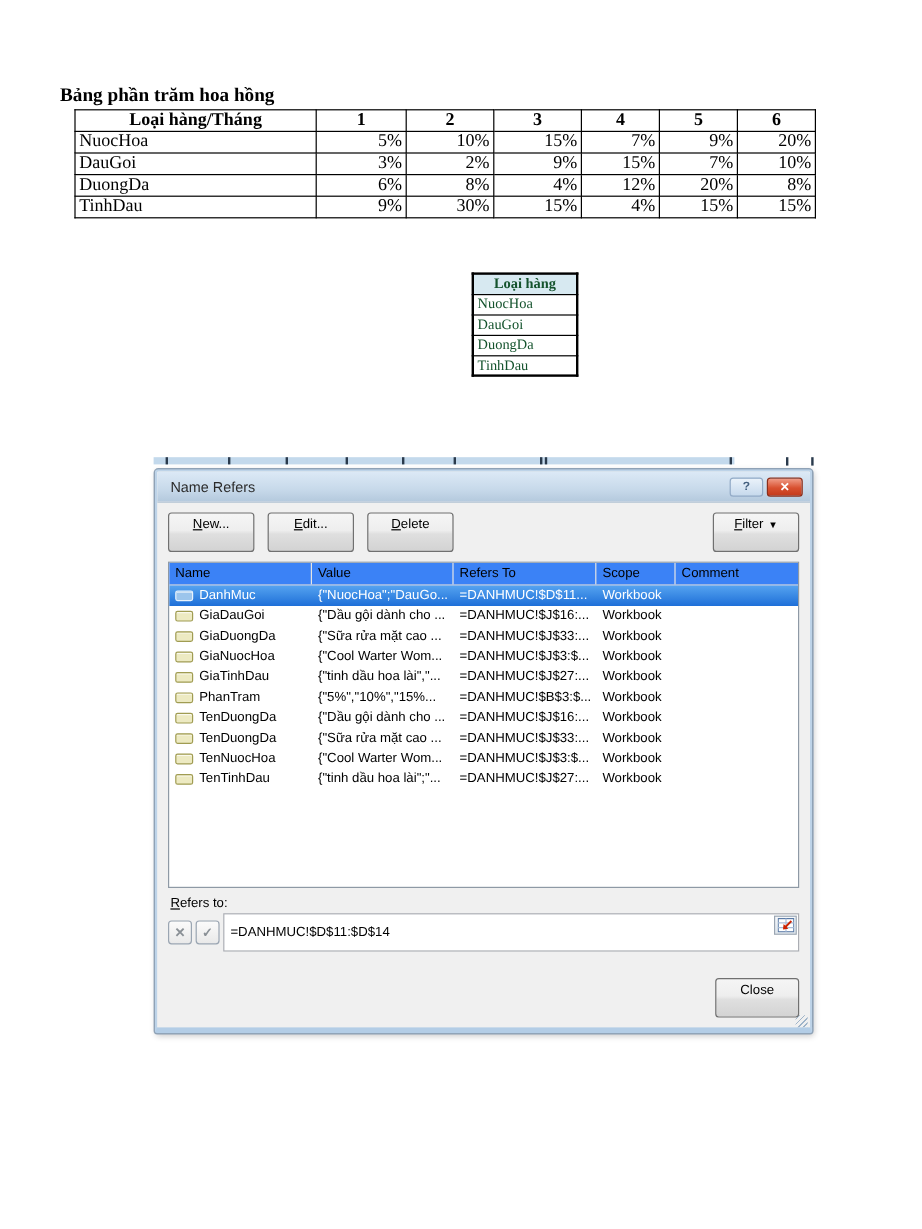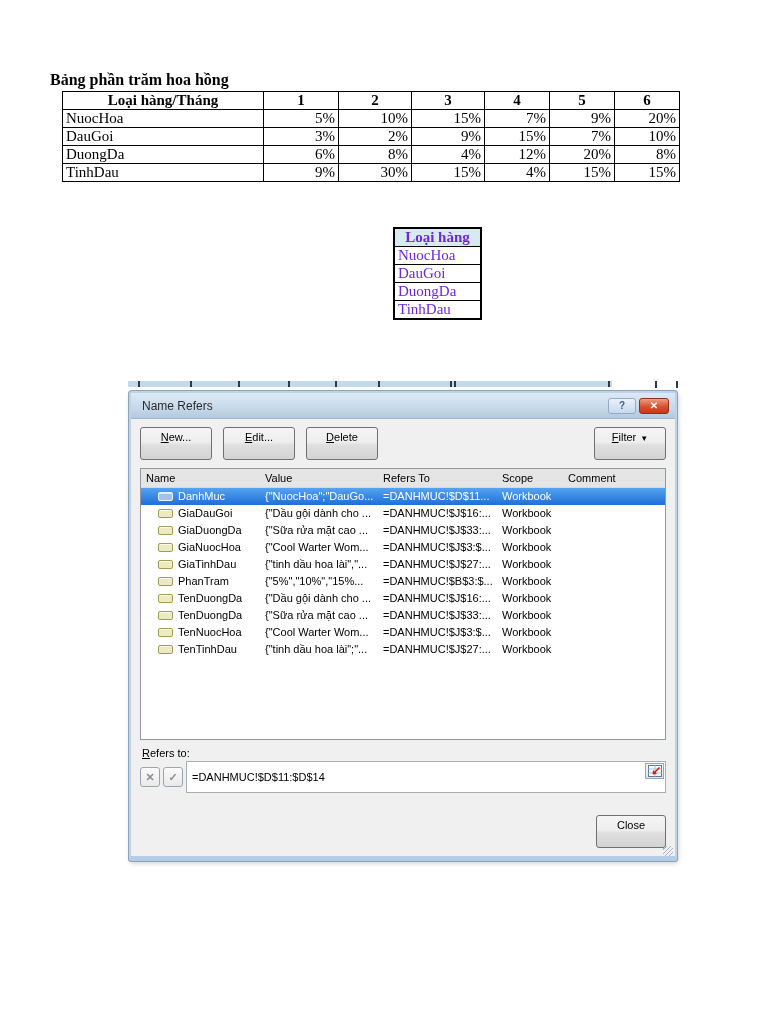--- a/index.html
+++ b/index.html
@@ -11,21 +11,21 @@
   .doc-title { position:absolute; left:50px; top:71px; font-family:"Liberation Serif", serif;
                font-size:16px; font-weight:bold; color:#000; }
   table.commission { position:absolute; left:62px; top:91px; border-collapse:collapse;
                      table-layout:fixed; font-family:"Liberation Serif", serif; font-size:15px; color:#000; }
   table.commission th, table.commission td { border:1px solid #000; height:18px; padding:0 3px; overflow:hidden; }
   table.commission th { font-weight:bold; text-align:center; }
   table.commission td.lbl { text-align:left; }
   table.commission td.val { text-align:right; }
 
   table.category { position:absolute; left:393px; top:227px; border-collapse:collapse;
-                   font-family:"Liberation Serif", serif; font-size:15px; color:#6d28d9; }
+                   font-family:"Liberation Serif", serif; font-size:12px; color:#14532d; }
   table.category th, table.category td { border:1px solid #000; height:17px; padding:0 3px; }
   table.category { border:2px solid #000; }
   table.category th { font-weight:bold; text-align:center; }
   table.category td { text-align:left; background:#fff; }
 
   
   .strip { position:absolute; left:128px; top:381px; width:484px; height:6px; background:#C3D9EC; }
   .strip i { position:absolute; top:0; width:2px; height:6px; background:#2A3A4C; }
   .tick-out { position:absolute; top:381px; width:2px; height:7px; background:#2A3A4C; }
 
@@ -46,26 +46,26 @@
   .toolbar { display:flex; gap:11px; padding:8px 9px 6px 9px; }
   .wbtn { min-width:72px; height:33px; font-size:11px; color:#000; text-align:center; line-height:19px;
           background:linear-gradient(#F5F5F5,#EEEEEE 45%,#DFDFDF 55%,#D3D3D3);
           border:1px solid #707070; border-radius:3px; padding:0 10px; cursor:default; }
   .filter-btn { margin-left:auto; }
   .mn { text-decoration:underline; }
   .dd-arrow { font-size:8px; margin-left:4px; }
 
   .listbox { margin:2px 9px 0 9px; height:272px; background:#fff; border:1px solid #8E99A5; overflow:hidden; }
   .lhead { display:grid; grid-template-columns:119px 118px 119px 66px 1fr; height:19px;
-           background:#e5e5e5; border-bottom:1px solid #D9D9D9; }
+           background:#3b82f6; border-bottom:1px solid #D9D9D9; }
   .lhead .hc { line-height:18px; padding-left:5px; border-right:1px solid #E4E4E4; color:#000; }
   .lrow { display:grid; grid-template-columns:119px 118px 119px 66px 1fr; height:17px; line-height:17px;
           white-space:nowrap; cursor:default; }
   .lrow > div { overflow:hidden; }
-  .c-name { display:flex; align-items:center; gap:5px; padding-left:17px; }
+  .c-name { display:flex; align-items:center; gap:5px; padding-left:5px; }
   .c-val, .c-ref, .c-scope, .c-com { padding-left:5px; }
   .tag { flex:0 0 auto; width:15px; height:9px; background:#EDEAC2; border:1px solid #A09C52;
          border-radius:2px; box-shadow:inset 0 1px 0 rgba(255,255,255,.7); }
   .lrow.sel { background:linear-gradient(#55A3F0,#1E6FD8); color:#fff; }
   .lrow.sel .tag { background:#9CC5EC; border-color:#E8F3FD; }
 
   .refers-label { margin:7px 0 2px 11px; font-size:11px; }
   .refers-row { display:flex; align-items:center; gap:3px; margin:0 9px; }
   .sqbtn { width:20px; height:20px; border:1px solid #9AA5B2; border-radius:3px; color:#8A9096;
            background:linear-gradient(#FBFBFB,#E9E9E9); font-size:11px; font-weight:bold;

